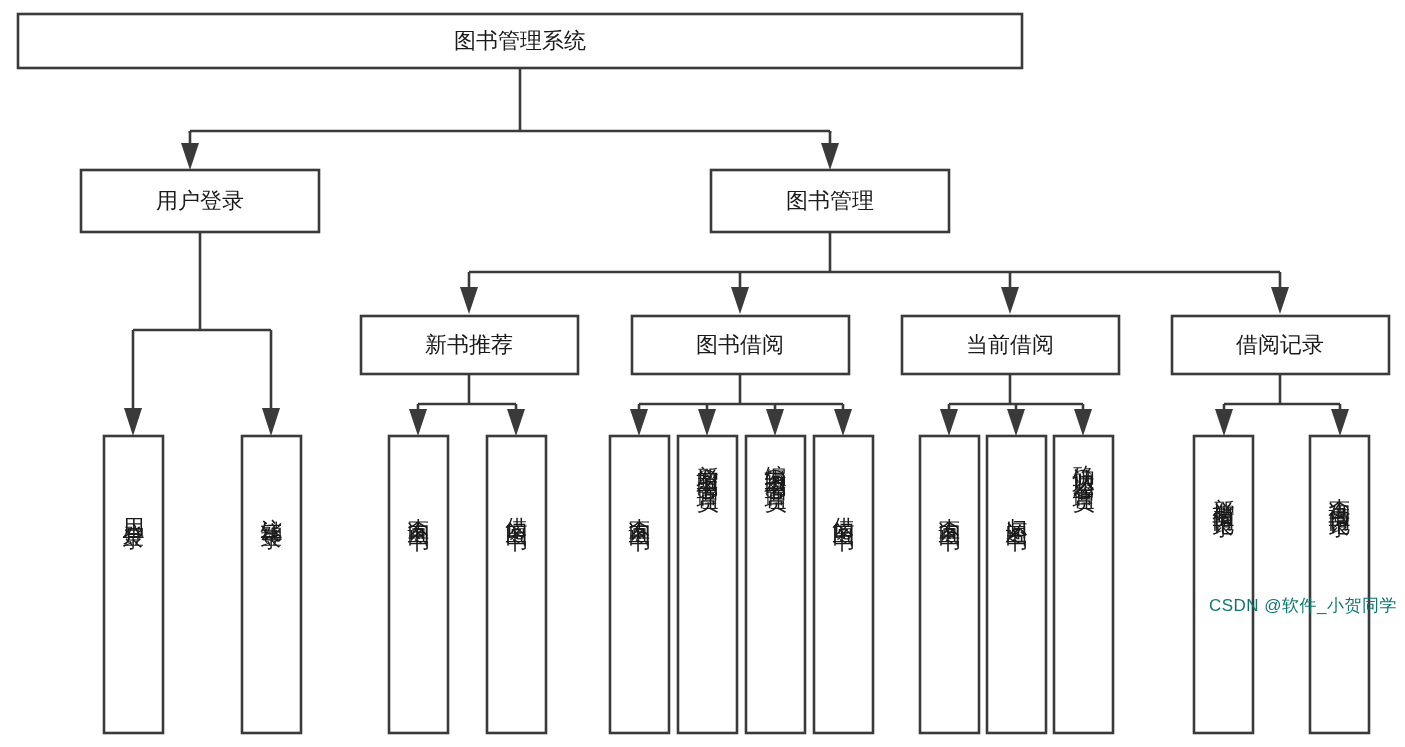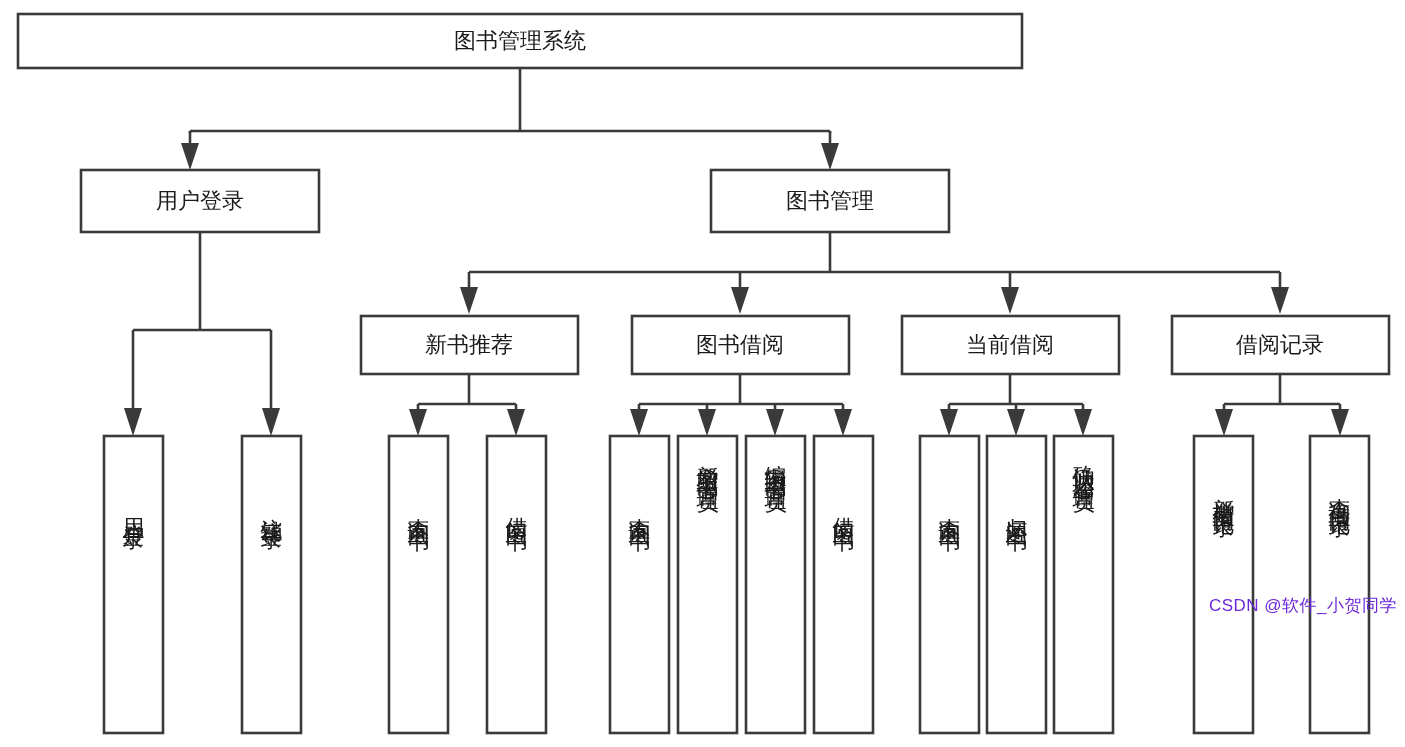--- a/index.html
+++ b/index.html
@@ -73,21 +73,21 @@
     color: #1a1a1a;
     letter-spacing: 4px;
     white-space: nowrap;
   }
   .watermark {
     position: absolute;
     right: 8px;
     bottom: 4px;
     font-family: "Liberation Sans", "DejaVu Sans", sans-serif;
     font-size: 17px;
-    color: #6d28d9;
+    color: #0f766e;
     letter-spacing: 0.5px;
     white-space: nowrap;
     text-align: right;
   }
 </style>
 </head>
 <body>
 
 <div id="diagram-root">
 

